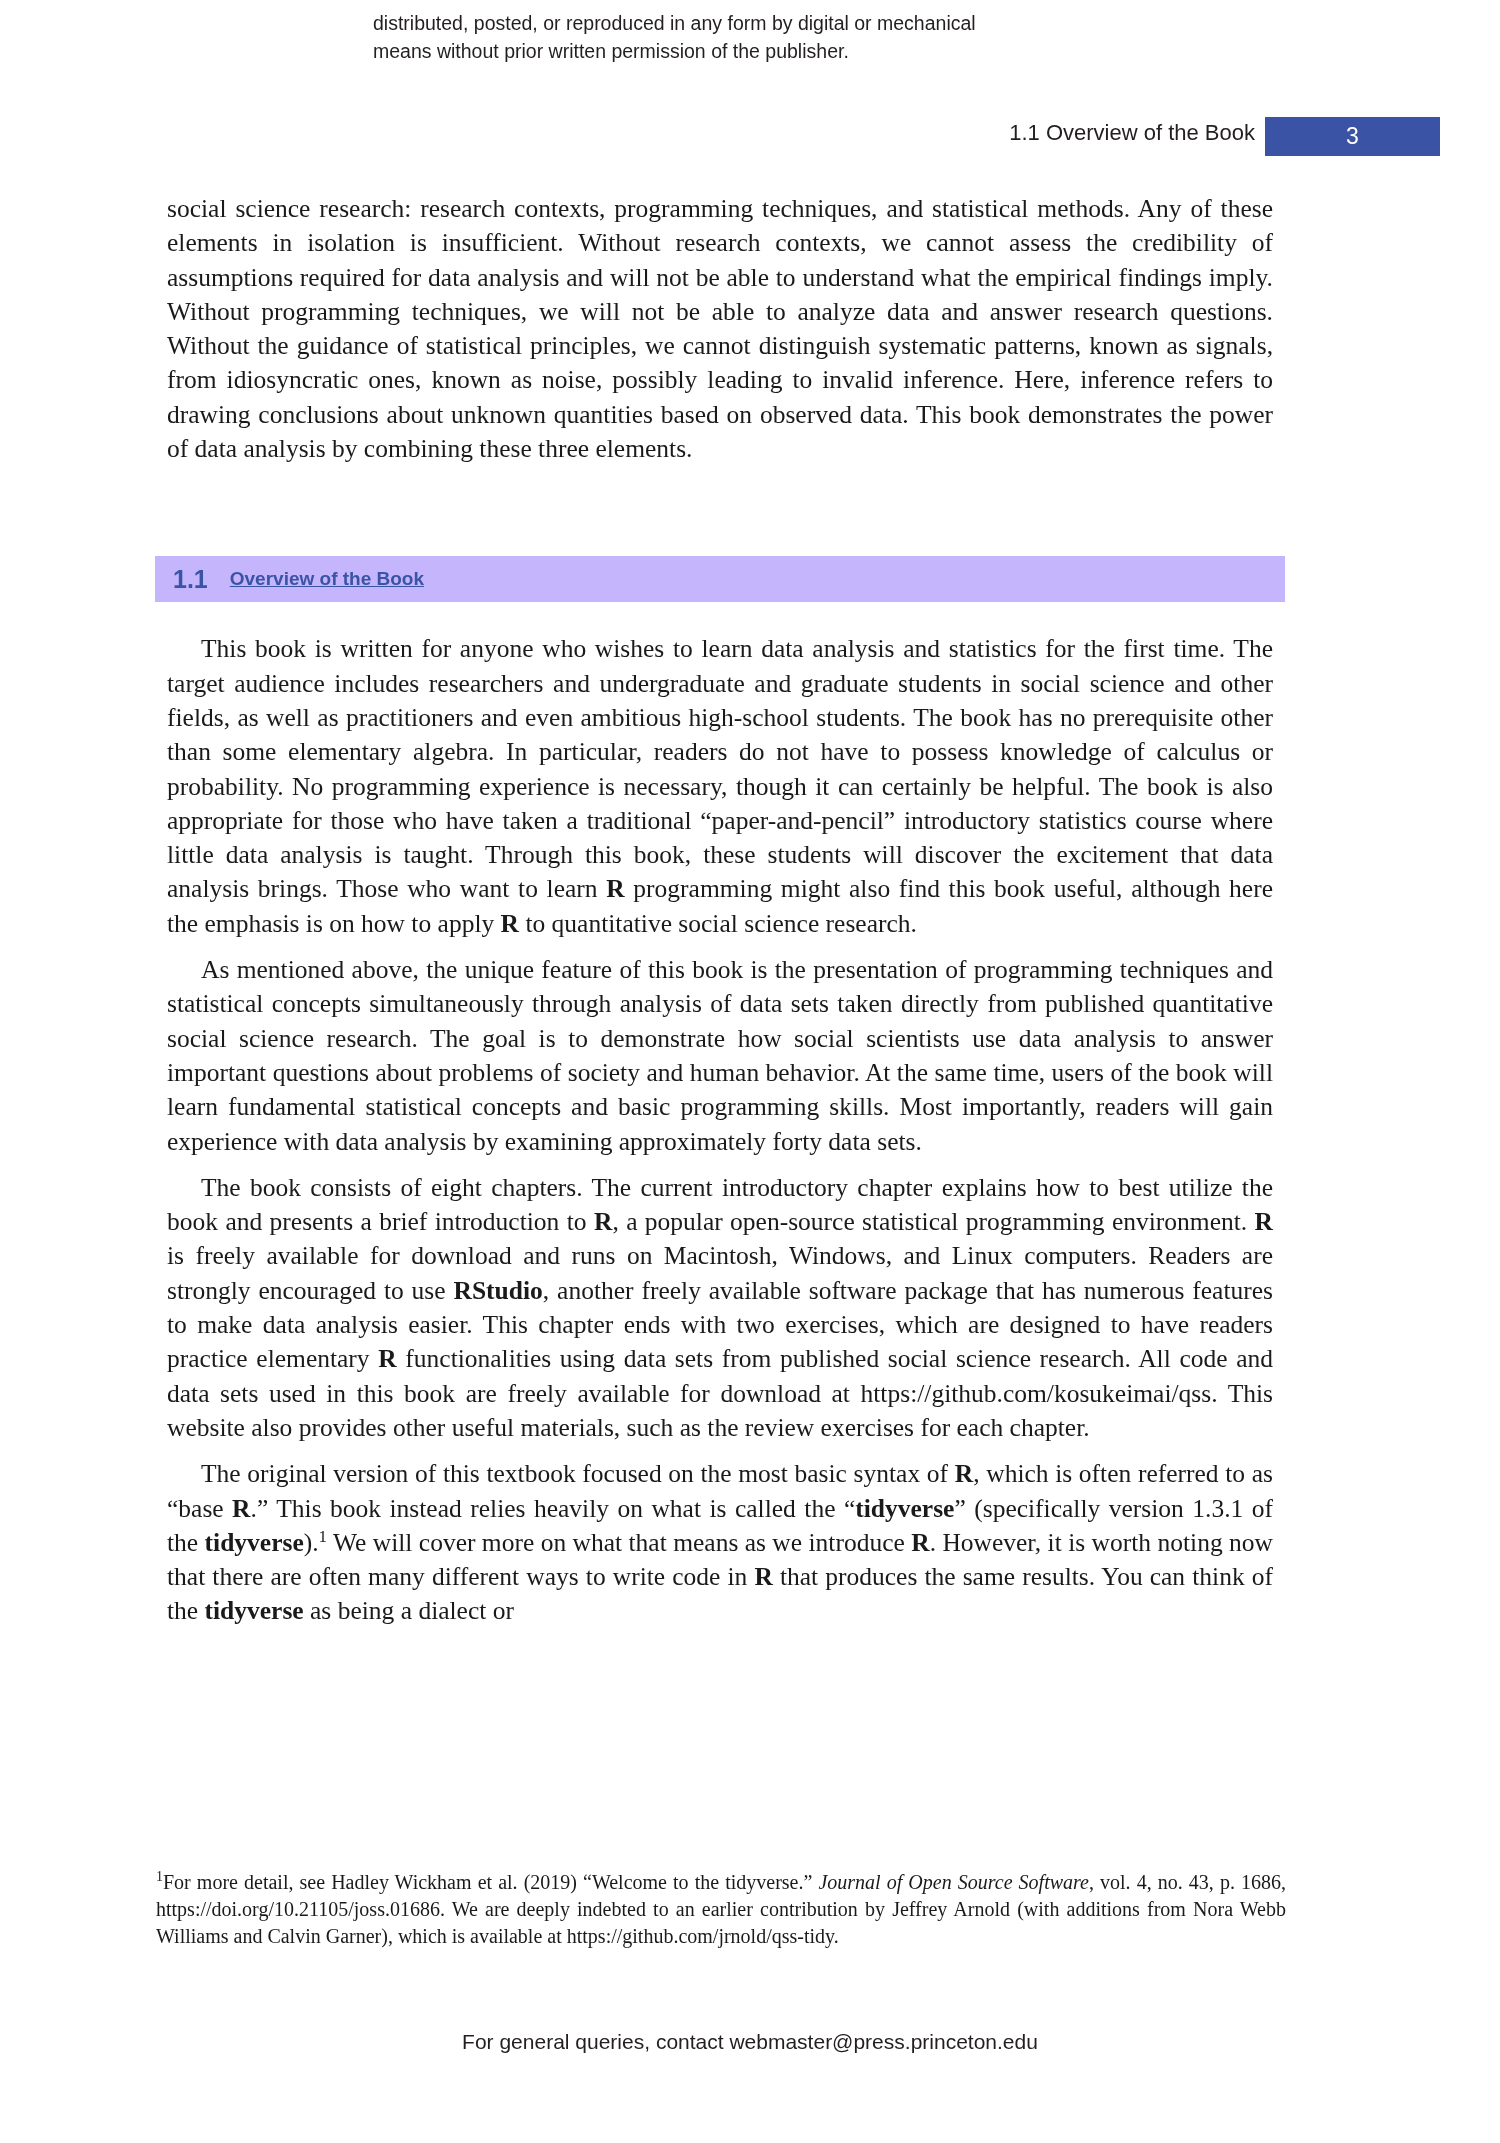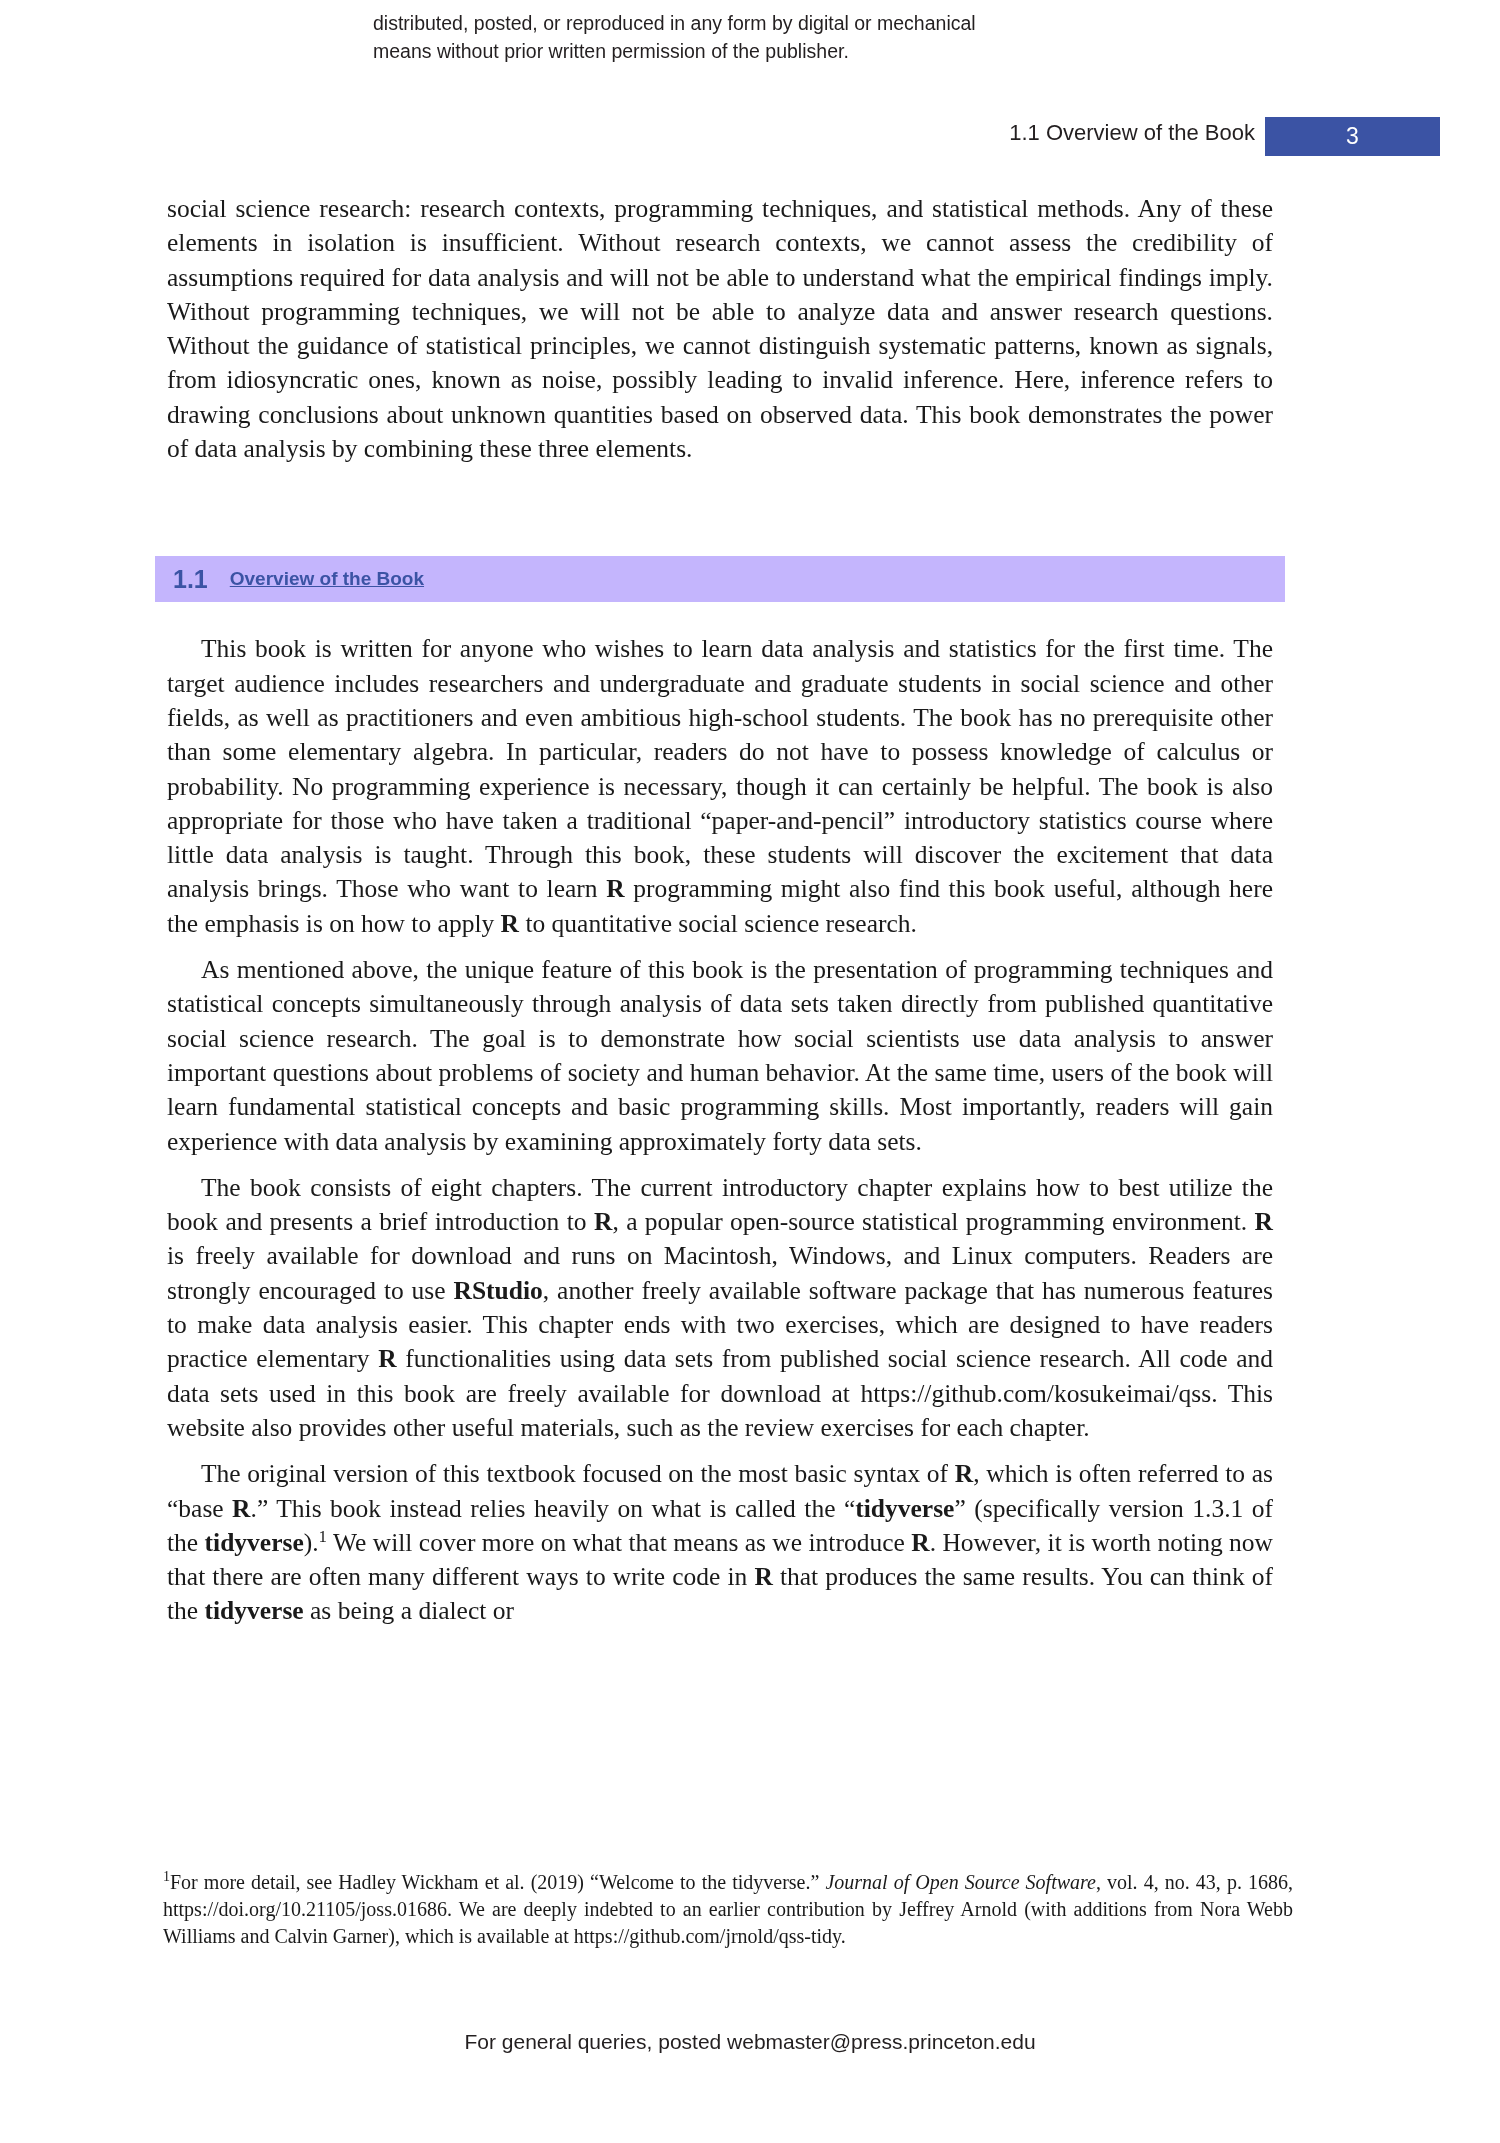--- a/index.html
+++ b/index.html
@@ -124,21 +124,21 @@
   .fn-rule {
     position: absolute;
     left: 155px;
     top: 1855px;
     width: 340px;
     height: 1px;
     background: #ffffff;
   }
   .footnote {
     position: absolute;
-    left: 163px;
+    left: 156px;
     top: 1869px;
     width: 1130px;
     font-size: 20px;
     line-height: 1.36;
     text-align: justify;
   }
   .footnote sup {
     font-size: 14px;
     vertical-align: super;
     line-height: 0;
@@ -189,15 +189,15 @@
     <p class="body indent"><span>The book consists of eight chapters. The current introductory chapter explains how to best utilize the book and presents a brief introduction to </span><span class="bold">R</span><span>, a popular open-source statistical programming environment. </span><span class="bold">R</span><span> is freely available for download and runs on Macintosh, Windows, and Linux computers. Readers are strongly encouraged to use </span><span class="bold">RStudio</span><span>, another freely available software package that has numerous features to make data analysis easier. This chapter ends with two exercises, which are designed to have readers practice elementary </span><span class="bold">R</span><span> functionalities using data sets from published social science research. All code and data sets used in this book are freely available for download at https://github.com/kosukeimai/qss. This website also provides other useful materials, such as the review exercises for each chapter.</span></p>
 
     <p class="body indent"><span>The original version of this textbook focused on the most basic syntax of </span><span class="bold">R</span><span>, which is often referred to as “base </span><span class="bold">R</span><span>.” This book instead relies heavily on what is called the “</span><span class="bold">tidyverse</span><span>” (specifically version 1.3.1 of the </span><span class="bold">tidyverse</span><span>).</span><sup class="fn">1</sup><span> We will cover more on what that means as we introduce </span><span class="bold">R</span><span>. However, it is worth noting now that there are often many different ways to write code in </span><span class="bold">R</span><span> that produces the same results. You can think of the </span><span class="bold">tidyverse</span><span> as being a dialect or</span></p>
 
   </div>
 
   <div class="fn-rule"></div>
 
   <div class="footnote"><sup>1</sup><span>For more detail, see Hadley Wickham et al. (2019) “Welcome to the tidyverse.” </span><span class="ital">Journal of Open Source Software</span><span>, vol. 4, no. 43, p. 1686, https://doi.org/10.21105/joss.01686. We are deeply indebted to an earlier contribution by Jeffrey Arnold (with additions from Nora Webb Williams and Calvin Garner), which is available at https://github.com/jrnold/qss-tidy.</span></div>
 
-  <div class="bottomline">For general queries, posted webmaster@press.princeton.edu</div>
+  <div class="bottomline">For general queries, contact webmaster@press.princeton.edu</div>
 
 </div>
 
 </body></html>

